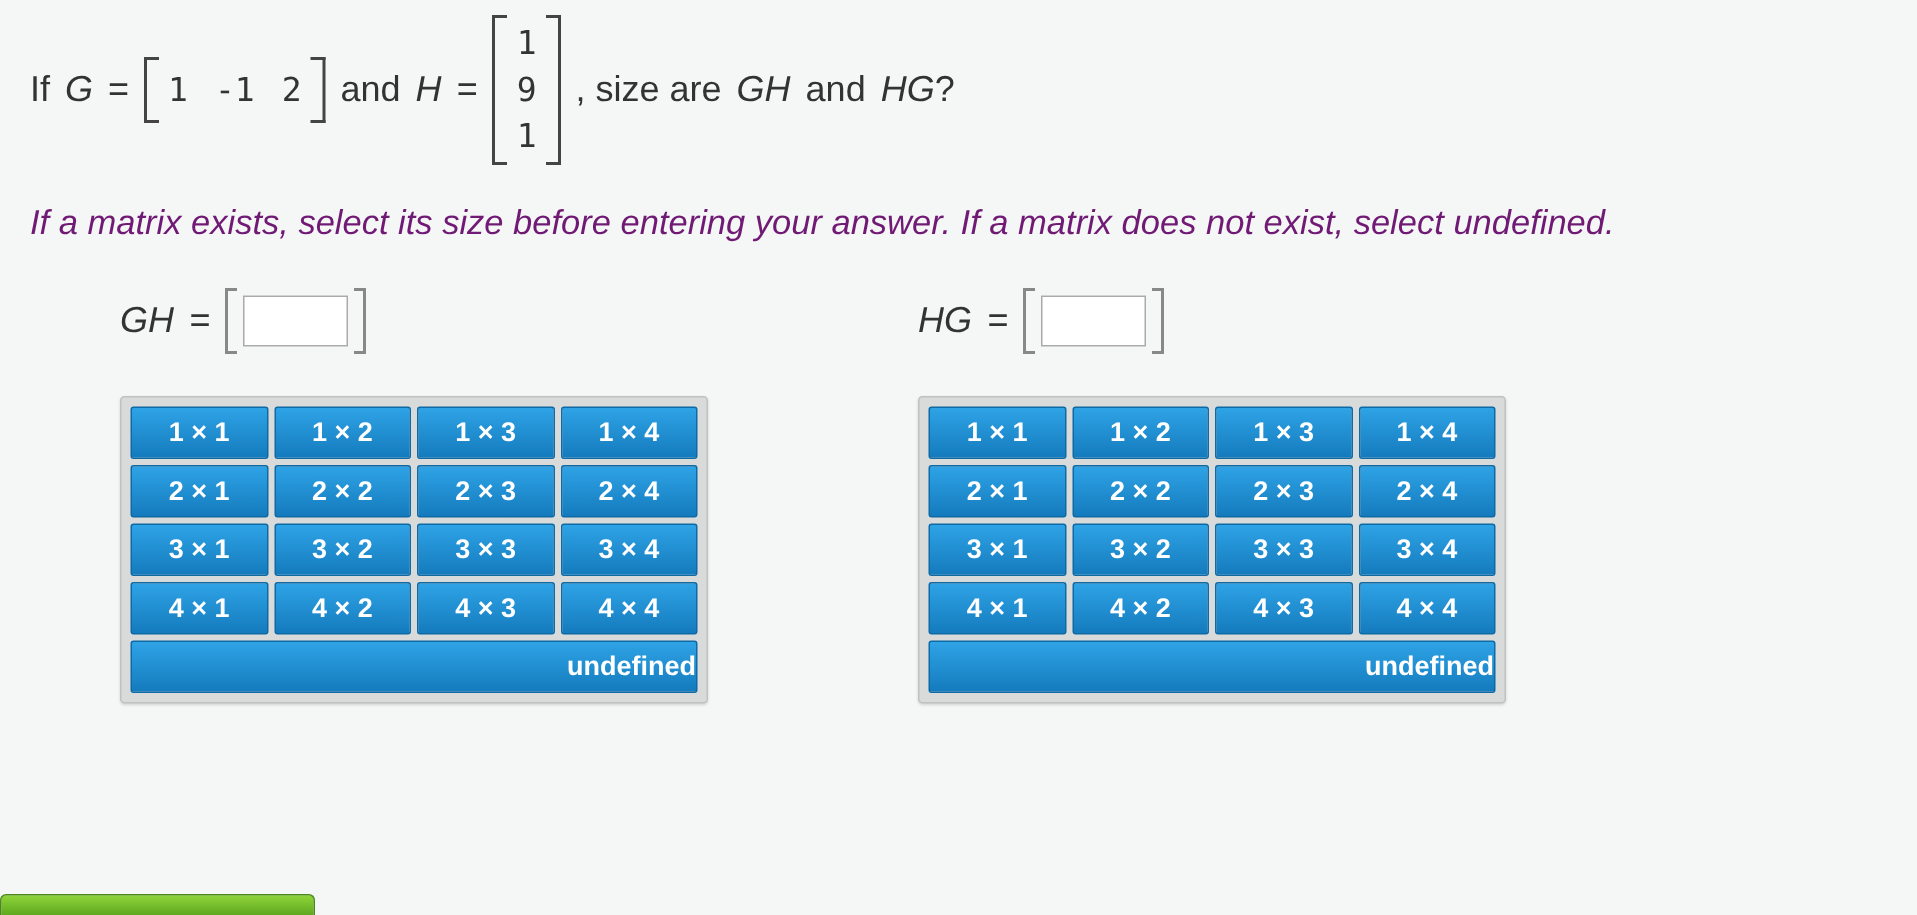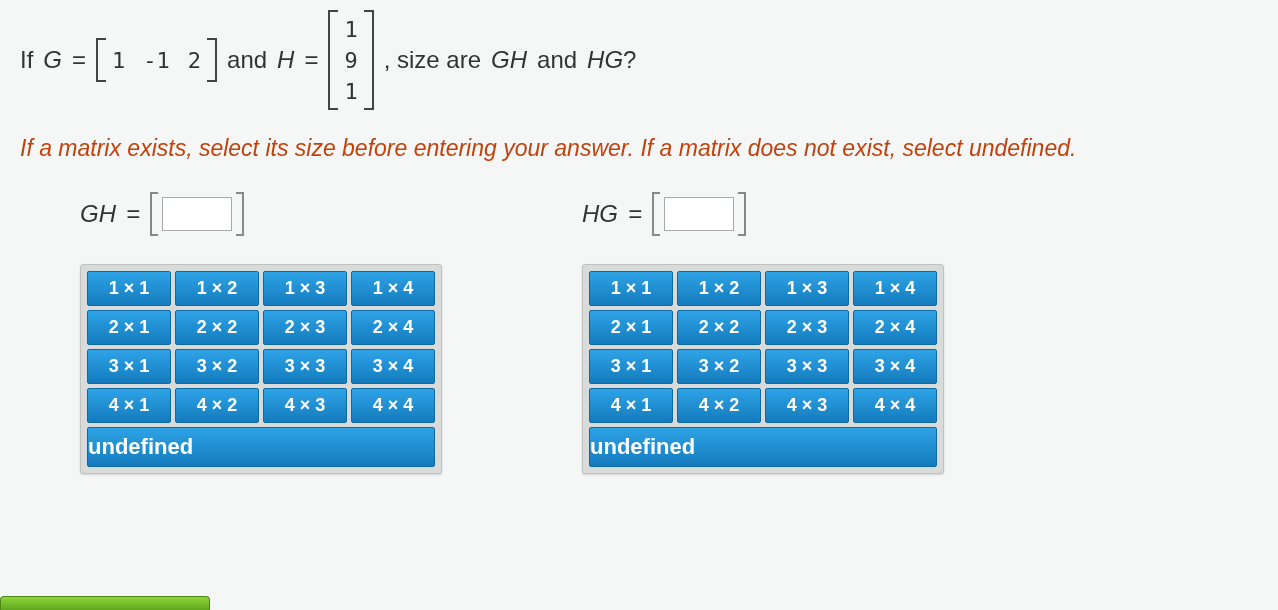--- a/index.html
+++ b/index.html
@@ -47,21 +47,21 @@
     gap: 6px;
     font-family: Consolas, monospace;
     font-size: 22px;
     align-items: center;
   }
   .instruction {
     font-size: 23px;
     font-style: italic;
     margin-top: 22px;
     line-height: 1.4;
-    color: #c2410c;
+    color: #701a75;
   }
   .answers {
     display: flex;
     gap: 140px;
     margin-top: 28px;
     padding-left: 60px;
   }
   .answer-block { }
   .answer-label {
     font-size: 24px;
@@ -88,21 +88,21 @@
     border: 1px solid #aaa;
     background: #fff;
     margin: 0 4px;
   }
   .size-panel {
     margin-top: 28px;
     background: #d9dbda;
     border: 1px solid #bfc2c1;
     border-radius: 3px;
     padding: 6px;
-    width: 362px;
+    width: 392px;
     box-shadow: 0 1px 2px rgba(0,0,0,0.15);
   }
   .size-grid {
     display: grid;
     grid-template-columns: repeat(4, 1fr);
     gap: 4px;
   }
   .size-btn {
     background: #1a8fd4;
     background: linear-gradient(#2ea3e6, #147bbd);
@@ -112,26 +112,26 @@
     border: 1px solid #0d6aa5;
     border-radius: 2px;
     padding: 6px 0;
     text-align: center;
     cursor: pointer;
   }
   .undef-btn {
     grid-column: 1 / -1;
     background: linear-gradient(#2ea3e6, #147bbd);
     color: #fff;
-    font-size: 22px;
+    font-size: 18px;
     font-weight: bold;
     border: 1px solid #0d6aa5;
     border-radius: 2px;
     padding: 6px 0;
-    text-align: left;
+    text-align: right;
     margin-top: 4px;
     cursor: pointer;
   }
   .green-stub {
     position: absolute;
     left: 0;
     bottom: 0;
     width: 210px;
     height: 14px;
     background: linear-gradient(#8fd43a, #5fa81f);

